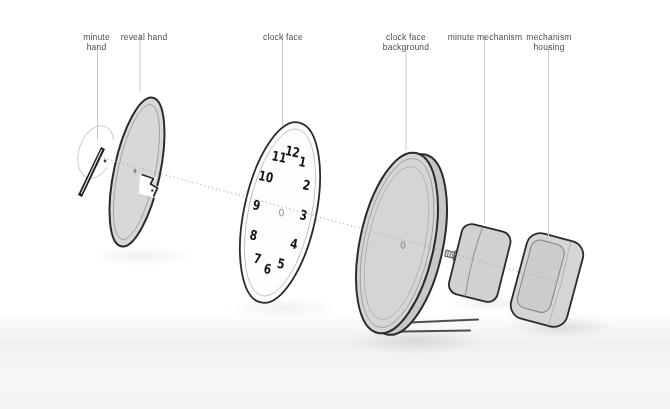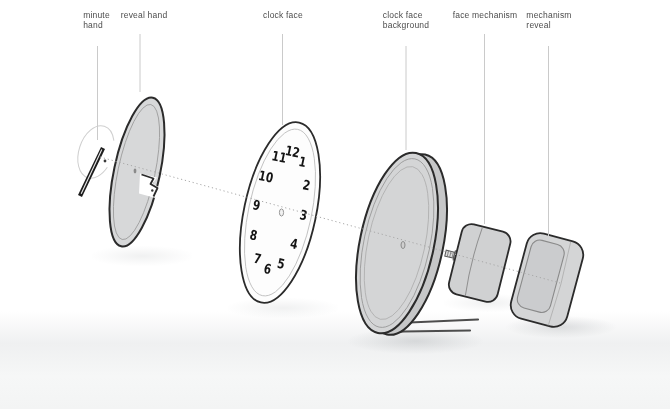--- a/index.html
+++ b/index.html
@@ -2,22 +2,22 @@
 <html><head>
 <meta charset="utf-8">
 <style>
   html,body{margin:0;padding:0;background:#fff;}
   #stage{
     position:relative;width:670px;height:409px;overflow:hidden;
     background:linear-gradient(180deg,#ffffff 0%,#ffffff 76%,#eff0f1 84%,#f6f7f7 92%,#f3f4f4 100%);
     font-family:"Liberation Sans",sans-serif;
   }
   .part-label{
-    position:absolute;top:10px;transform:translateX(-50%);
-    font-size:8.5px;line-height:10px;color:#4c4c4c;
+    position:absolute;top:32px;transform:translateX(-50%);
+    font-size:8.5px;line-height:10px;color:#4c4c4c;text-align:center;
     white-space:pre-line;letter-spacing:.2px;
   }
   .shadow{position:absolute;pointer-events:none;}
   .shadow-soft{background:radial-gradient(ellipse at center,rgba(110,116,120,.20) 0%,rgba(110,116,120,.07) 45%,rgba(110,116,120,0) 72%);}
   .shadow-faint{background:radial-gradient(ellipse at center,rgba(110,116,120,.10) 0%,rgba(110,116,120,.03) 50%,rgba(110,116,120,0) 75%);}
   svg{position:absolute;left:0;top:0;}
   .leader{stroke:#cacaca;stroke-width:1;}
   .axis{stroke:#a8a8a8;stroke-width:1;stroke-dasharray:1.2 2.8;fill:none;}
   .clock-num{font-family:"DejaVu Sans",sans-serif;font-weight:bold;font-size:13.5px;fill:#141414;text-anchor:middle;dominant-baseline:central;}
 </style>
@@ -119,16 +119,16 @@
       <line class="leader" x1="548.5" y1="46" x2="548.5" y2="236"></line>
     </g>
   </svg>
 
   <div class="part-label" style="left:96.5px">minute
 hand</div>
   <div class="part-label" style="left:144px">reveal hand</div>
   <div class="part-label" style="left:283px">clock face</div>
   <div class="part-label" style="left:406px">clock face
 background</div>
-  <div class="part-label" style="left:485px">face mechanism</div>
+  <div class="part-label" style="left:485px">minute mechanism</div>
   <div class="part-label" style="left:549px">mechanism
-reveal</div>
+housing</div>
 </div>
 
 </body></html>

